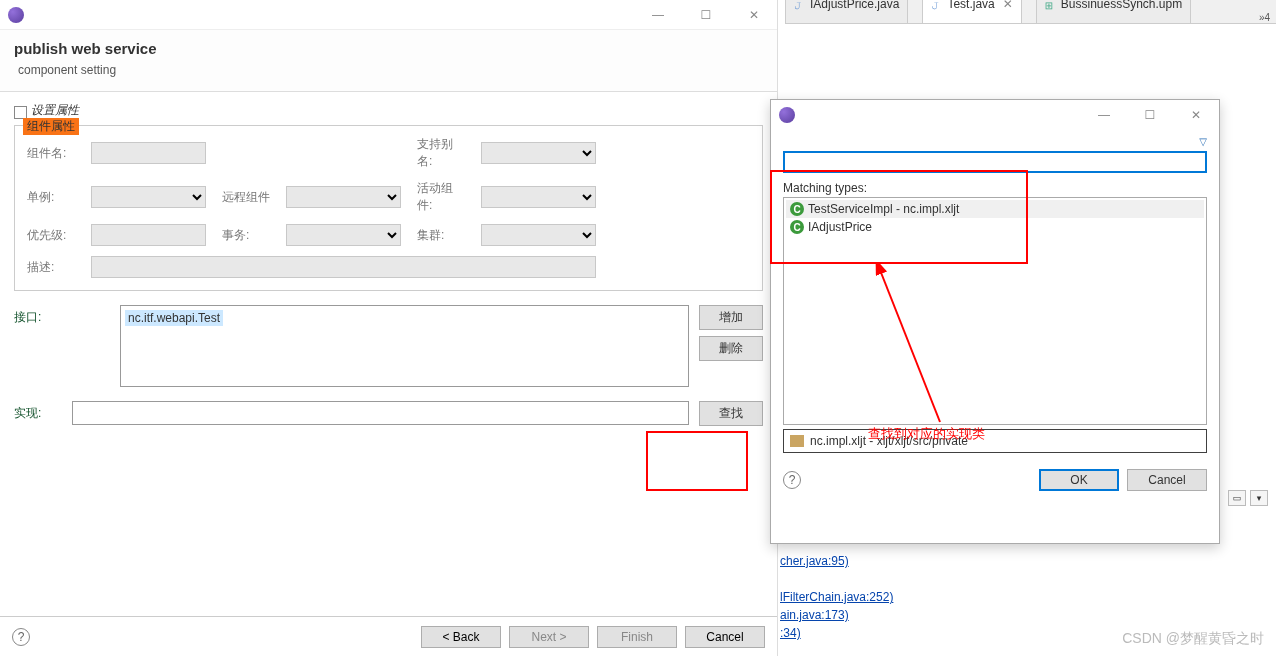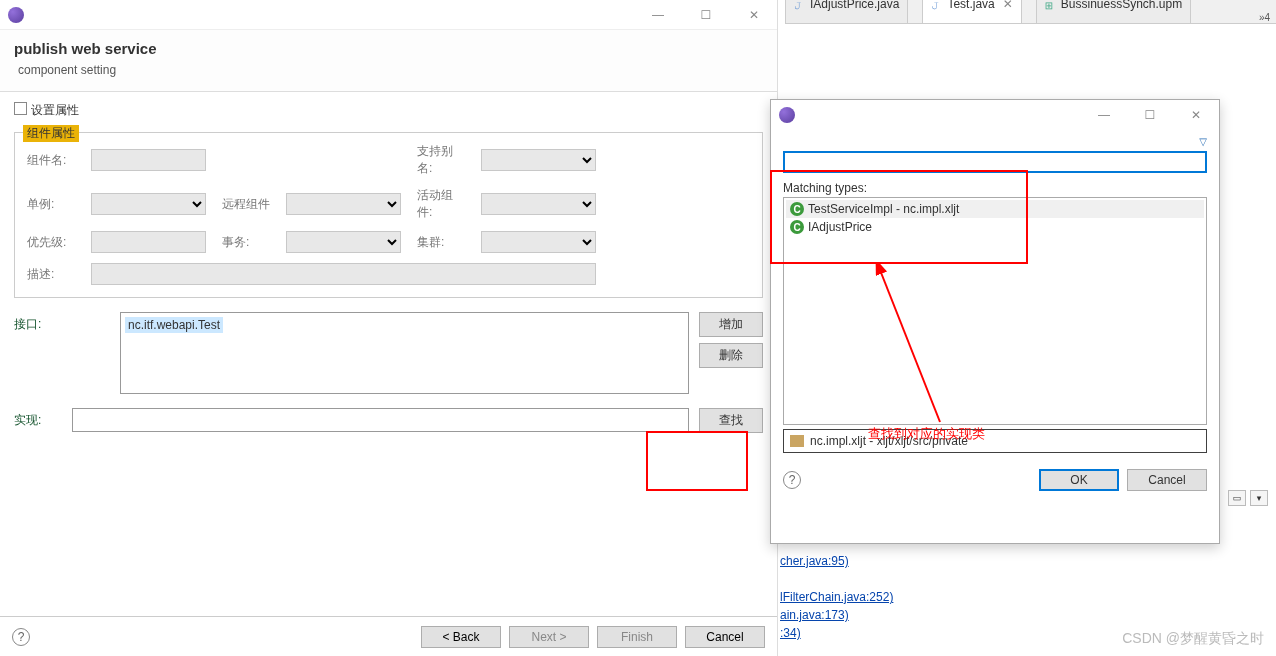--- a/index.html
+++ b/index.html
@@ -20,25 +20,25 @@
 .wizard-titlebar { height: 30px; display: flex; align-items: center; padding: 0 8px; border-bottom: 1px solid #eee; }
 .eclipse-icon { width: 16px; height: 16px; border-radius: 50%; background: radial-gradient(circle at 30% 30%, #9370db, #5a3e9e); margin-right: 8px; }
 .winbtns { margin-left: auto; display: flex; gap: 18px; color: #888; }
 .winbtn { width: 30px; text-align: center; cursor: pointer; }
 
 .wizard-header { padding: 10px 14px 14px; border-bottom: 1px solid #ddd; background: #fdfdfd; }
 .wizard-header h1 { font-size: 15px; font-weight: bold; margin-bottom: 6px; }
 .wizard-header p { color: #555; margin-left: 4px; }
 
 .wizard-body { padding: 10px 14px; }
-.setattrs { display: flex; align-items: flex-start; gap: 4px; margin-bottom: 13px; }
+.setattrs { display: flex; align-items: flex-end; gap: 4px; margin-bottom: 6px; font-style: italic; }
 .checkbox { width: 13px; height: 13px; border: 1px solid #888; display: inline-block; }
 
 .groupbox { border: 1px solid #ccc; padding: 10px 12px 12px; margin-bottom: 12px; position: relative; }
-.groupbox > legend { position: absolute; top: -8px; left: 8px; background: #eab308; padding: 0 4px; font-size: 12px; }
+.groupbox > legend { position: absolute; top: -8px; left: 8px; background: #f97316; padding: 0 4px; font-size: 12px; }
 .form-grid { display: grid; grid-template-columns: 48px 115px 48px 115px 48px 115px; gap: 10px 16px; align-items: center; }
 .form-grid label { color: #777; }
 .form-grid input, .form-grid select { height: 22px; border: 1px solid #c8c8c8; background: #e8e8e8; padding: 0 4px; width: 100%; }
 .form-grid .desc-row { grid-column: 1 / -1; display: flex; align-items: center; gap: 16px; }
 .form-grid .desc-row input { flex: 1; background: #e8e8e8; }
 
 .interface-row, .impl-row { display: flex; gap: 10px; margin-top: 14px; }
 .interface-row label, .impl-row label { width: 48px; padding-top: 4px; color: #14532d; }
 .interface-row .listbox { flex: 1; height: 82px; border: 1px solid #999; padding: 4px; margin-left: 48px; }
 .interface-row .listbox div { background: #cce8ff; padding: 1px 3px; display: inline-block; }

